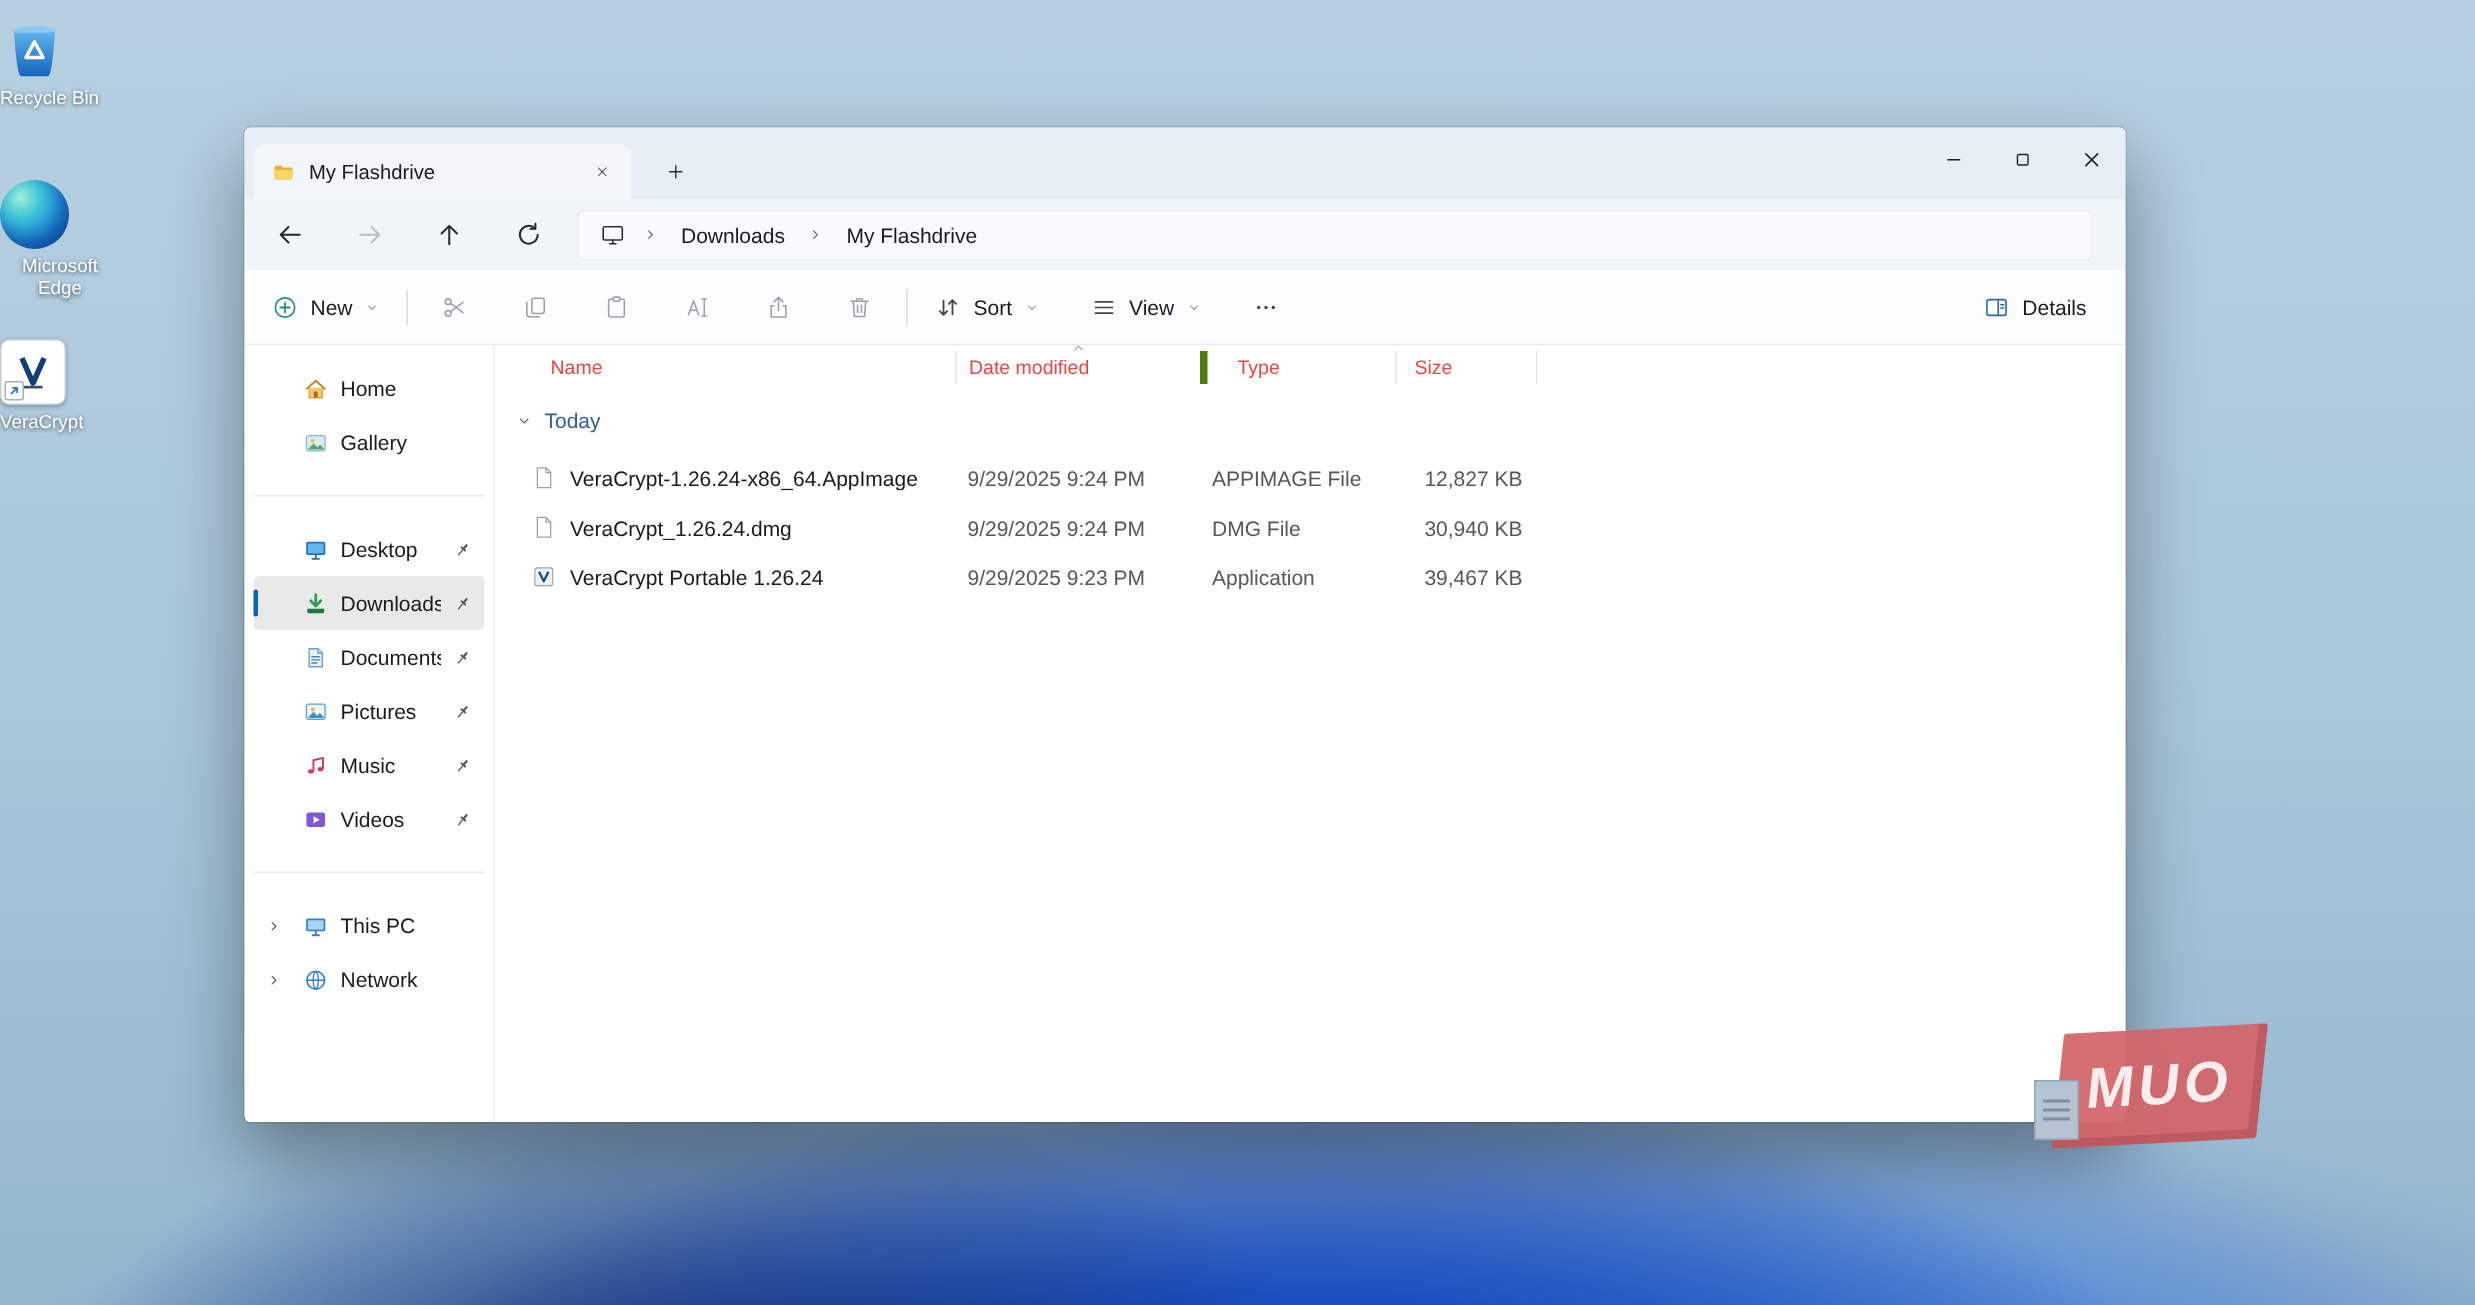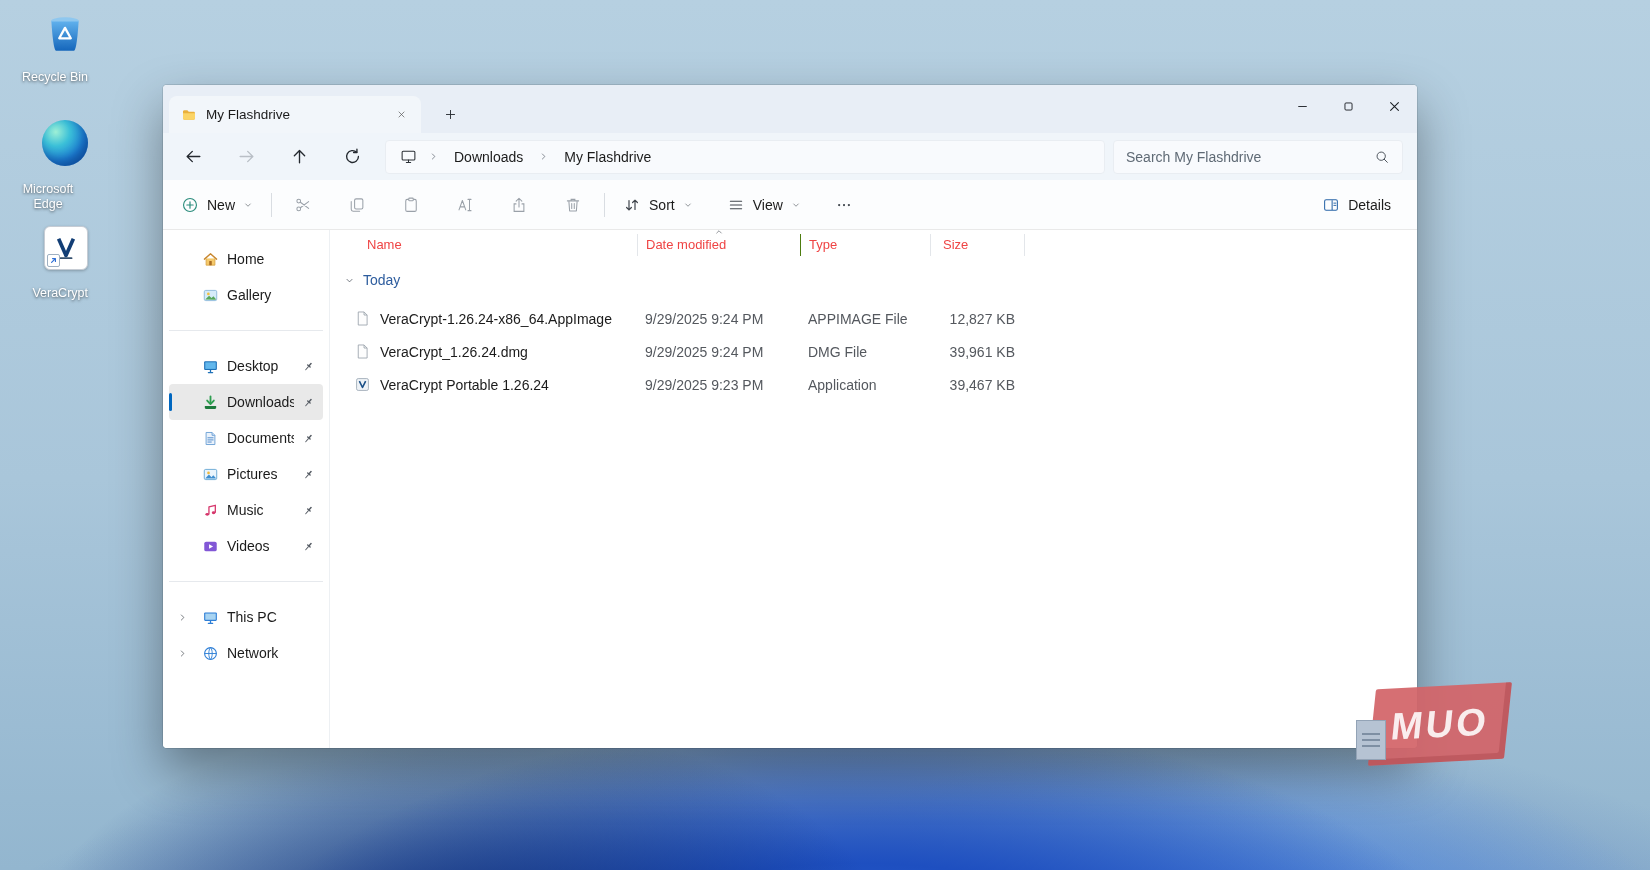--- a/index.html
+++ b/index.html
@@ -11,21 +11,21 @@
       radial-gradient(620px 340px at 28% 110%, #0b2a74 0%, rgba(11,42,116,0) 70%),
       radial-gradient(900px 430px at 52% 118%, #2f6de0 0%, #1e4fc0 38%, rgba(30,79,192,0) 72%),
       radial-gradient(760px 360px at 73% 112%, #4585ea 0%, rgba(69,133,234,0) 65%),
       radial-gradient(1500px 620px at 55% 132%, #1c46ae 0%, rgba(28,70,174,0) 74%),
       linear-gradient(180deg, #b6d0e1 0%, #a9c6da 55%, #93b6cf 100%);
   }
   svg{display:block}
   .sprite{position:absolute;width:0;height:0}
 
   
-  .desk-icon{position:absolute;left:0;width:88px;display:flex;flex-direction:column;align-items:flex-end;gap:16px;cursor:default}
+  .desk-icon{position:absolute;left:0;width:88px;display:flex;flex-direction:column;align-items:flex-start;gap:4px;cursor:default}
   .di-label{color:#fff;font-size:12.5px;text-align:center;line-height:1.2;text-shadow:0 1px 3px rgba(0,0,0,.65);max-width:80px}
   .edge-ball{width:46px;height:46px;border-radius:50%;
     background:radial-gradient(circle at 30% 26%, #9ef0d6 0%, #3bc0d8 30%, #1d7fd4 62%, #0b4fa8 100%);
     box-shadow:inset -4px -6px 10px rgba(8,50,120,.45)}
   .vc-card{width:44px;height:44px;background:#fff;border:1px solid #c6ccd4;border-radius:6px;position:relative;
     display:flex;flex-direction:column;align-items:center;justify-content:center;box-shadow:0 1px 3px rgba(0,0,0,.25)}
   .vc-sc{position:absolute;left:2px;bottom:2px;width:13px;height:13px;background:#fff;border:1px solid #9fb0c2;border-radius:2px;
     display:flex;align-items:center;justify-content:center}
 
   
@@ -87,21 +87,21 @@
   .si-label{font-size:14px;color:#1b1b1b;flex:1;white-space:nowrap;overflow:hidden}
   .pin{width:13px;height:13px;color:#565c64;flex:none;margin-right:2px}
   .side-divider{height:1px;background:#e6e9ed;margin:17px 6px}
 
   
   .main{flex:1;min-width:0;display:flex;flex-direction:column}
   .list-header{height:30px;flex:none;display:flex;align-items:center;font-size:13px;color:#ef4444}
   .hcell{height:22px;line-height:22px;white-space:nowrap}
   .h-name{flex:none;width:307px;padding-left:37px}
   .h-date{flex:none;width:163px;padding-left:8px;border-left:1px solid #e3e6ea;position:relative}
-  .h-type{flex:none;width:130px;padding-left:8px;border-left:1px solid #4d7c0f}
+  .h-type{flex:none;width:130px;padding-left:20px;border-left:5px solid #4d7c0f}
   .h-size{flex:none;width:95px;padding-left:12px;border-left:1px solid #e3e6ea;border-right:1px solid #e3e6ea}
   .sort-caret{position:absolute;left:50%;top:-7px;transform:translateX(-50%);width:10px;height:10px;color:#5b5f66}
   .group-row{height:28px;margin-top:6px;display:flex;align-items:center;padding-left:14px;gap:8px}
   .group-chev{width:11px;height:11px;color:#49505a}
   .group-label{font-size:14px;color:#2e5d9e}
   .file-row{height:33px;display:flex;align-items:flex-end;font-size:14px}
   .c-name{flex:none;width:307px;display:flex;align-items:center;gap:9px;padding-left:24px;color:#1b1b1b;white-space:nowrap;overflow:hidden}
   .c-name svg{width:17px;height:17px;flex:none}
   .c-date{flex:none;width:163px;padding-left:8px;color:#54585e;white-space:nowrap}
   .c-type{flex:none;width:130px;padding-left:8px;color:#54585e;white-space:nowrap}
@@ -387,26 +387,20 @@
         <svg class="crumb-sep">
             <use href="#i-chevr"></use>
           </svg>
         <span class="crumb">Downloads</span>
         <svg class="crumb-sep">
             <use href="#i-chevr"></use>
           </svg>
         <span class="crumb">My Flashdrive</span>
       </div>
 
-      <div class="searchbox">
-        <input type="text" placeholder="Search My Flashdrive" style="">
-        <svg class="search-ic">
-            <use href="#i-search"></use>
-          </svg>
-      </div>
     </div>
 
     <div class="toolbar">
       <div class="tbtn">
         <svg class="main-ic">
             <use href="#i-newplus"></use>
           </svg>
         <span>New</span>
         <svg class="chev">
             <use href="#i-chevd"></use>
@@ -615,21 +609,21 @@
 
         <div class="file-row">
           <div class="c-name">
             <svg>
                 <use href="#i-file"></use>
               </svg>
             <span>VeraCrypt_1.26.24.dmg</span>
           </div>
           <div class="c-date">9/29/2025 9:24 PM</div>
           <div class="c-type">DMG File</div>
-          <div class="c-size">39,961 KB</div>
+          <div class="c-size">30,940 KB</div>
         </div>
 
         <div class="file-row">
           <div class="c-name">
             <svg>
                 <use href="#i-app"></use>
               </svg>
             <span>VeraCrypt Portable 1.26.24</span>
           </div>
           <div class="c-date">9/29/2025 9:23 PM</div>

